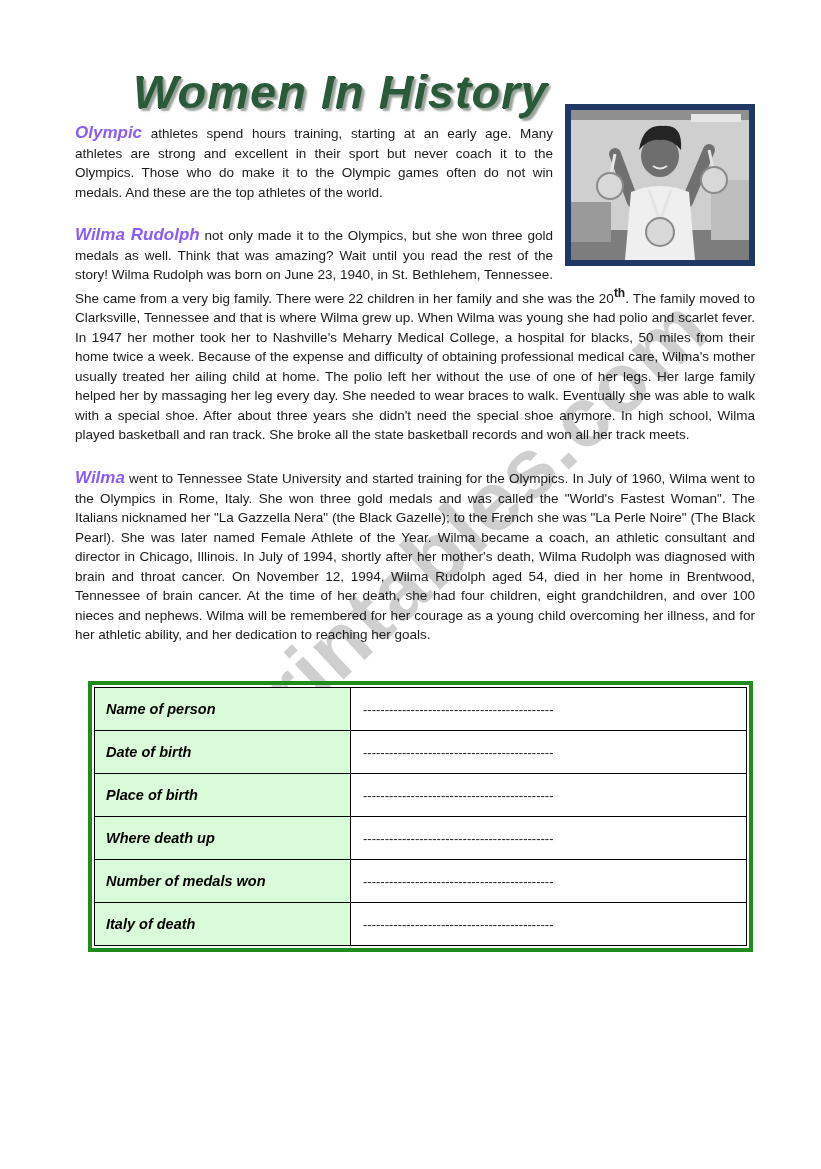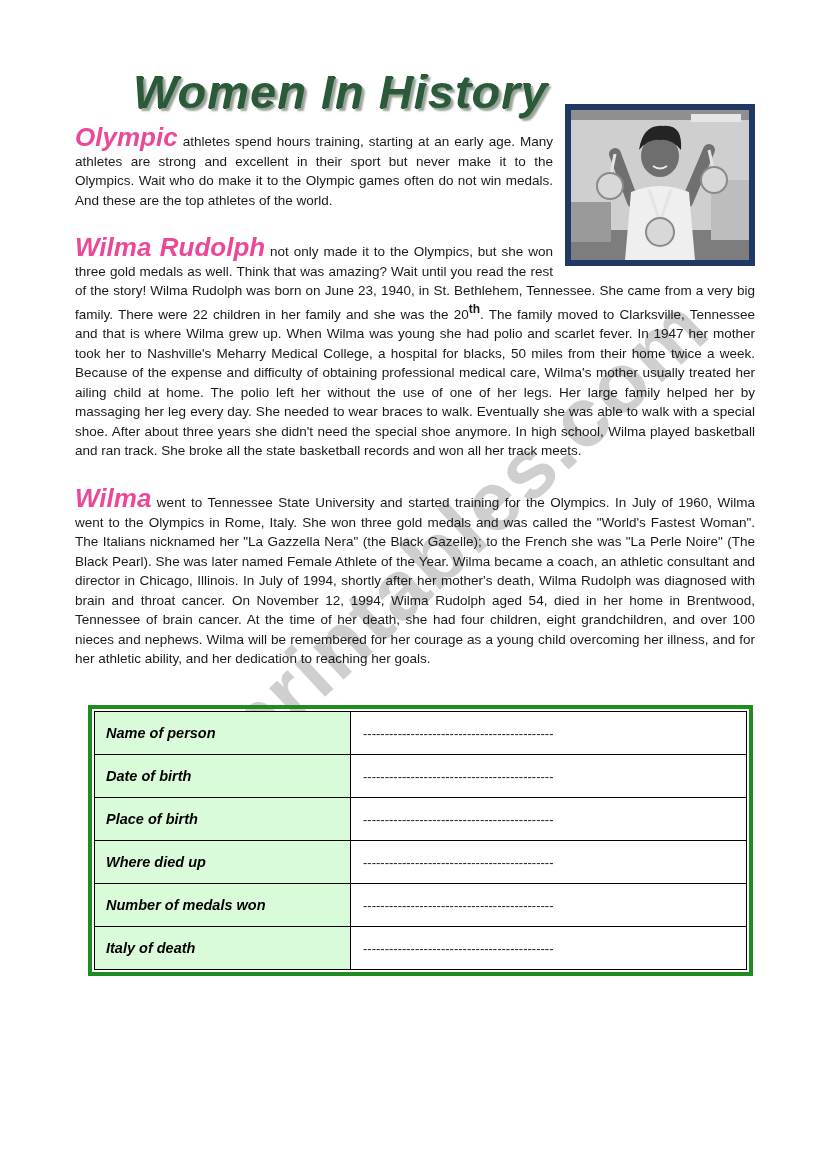--- a/index.html
+++ b/index.html
@@ -47,24 +47,24 @@
   }
   .photo-frame svg{display:block;}
   p.body{
     margin:0 0 24px 0;
     font-size:13.5px;
     line-height:1.45;
     text-align:justify;
     color:#1a1a1a;
   }
   .lead{
-    color:#ec4899;
+    color:#8b5cf6;
     font-weight:bold;
     font-style:italic;
-    font-size:26px;
+    font-size:17px;
     line-height:1;
   }
   sup.ord{font-size:12px;font-weight:bold;}
   
   .tbl-wrap{
     margin:36px 2px 16px 13px;
     border:4px solid #1f8c1f;
     padding:2px;
   }
   table.tbl{
@@ -130,21 +130,21 @@
         <path d="M138,40 L142,58" stroke="#e4e4e4" stroke-width="3" fill="none"></path>
         <circle cx="39" cy="76" r="13" fill="#d8d8d8" stroke="#8a8a8a" stroke-width="2"></circle>
         <circle cx="143" cy="70" r="13" fill="#d8d8d8" stroke="#8a8a8a" stroke-width="2"></circle>
 
         <path d="M78,80 L89,112 L100,80" stroke="#e4e4e4" stroke-width="3" fill="none"></path>
         <circle cx="89" cy="122" r="14" fill="#d8d8d8" stroke="#8a8a8a" stroke-width="2"></circle>
       </svg>
     </div>
 
     <p class="body">
-      <span class="lead">Olympic</span><span> athletes spend hours training, starting at an early age.  Many athletes are strong and excellent in their sport but never make it to the Olympics.  Wait who do make it to the Olympic games often do not win medals. And these are the top athletes of the world.</span>
+      <span class="lead">Olympic</span><span> athletes spend hours training, starting at an early age.  Many athletes are strong and excellent in their sport but never coach it to the Olympics.  Those who do make it to the Olympic games often do not win medals. And these are the top athletes of the world.</span>
     </p>
 
     <p class="body">
       <span class="lead">Wilma Rudolph</span><span> not only made it to the Olympics, but she won three gold medals as well.  Think that was amazing? Wait until you read the rest of the story! Wilma Rudolph was born on June 23, 1940, in St. Bethlehem, Tennessee.  She came from a very big family.  There were 22 children in her family and she was the 20</span><sup class="ord">th</sup><span>. The family moved to Clarksville, Tennessee and that is where Wilma grew up.  When Wilma was young she had polio and scarlet fever. In 1947 her mother took her to Nashville's Meharry Medical College, a hospital for blacks, 50 miles from their home twice a week.  Because of the expense and difficulty of obtaining professional medical care, Wilma's mother usually treated her ailing child at home. The polio left her without the use of one of her legs.  Her large family helped her by massaging her leg every day.  She needed to wear braces to walk.  Eventually she was able to walk with a special shoe.  After about three years she didn't need the special shoe anymore. In high school, Wilma played basketball and ran track.  She broke all the state basketball records and won all her track meets.</span>
     </p>
 
     <p class="body">
       <span class="lead">Wilma</span><span> went to Tennessee State University and started training for the Olympics.  In July of 1960, Wilma went to the Olympics in Rome, Italy.  She won three gold medals and was called the "World's Fastest Woman".  The Italians nicknamed her "La Gazzella Nera" (the Black Gazelle); to the French she was "La Perle Noire" (The Black Pearl). She was later named Female Athlete of the Year. Wilma became a coach, an athletic consultant and director in Chicago, Illinois.  In July of 1994, shortly after her mother's death, Wilma Rudolph was diagnosed with brain and throat cancer. On November 12, 1994, Wilma Rudolph aged 54, died in her home in Brentwood, Tennessee of brain cancer. At the time of her death, she had four children, eight grandchildren, and over 100 nieces and nephews. Wilma will be remembered for her courage as a young child overcoming her illness, and for her athletic ability, and her dedication to reaching her goals.</span>
     </p>
 
@@ -157,21 +157,21 @@
         </tr>
         <tr>
           <td class="label-cell">Date of birth</td>
           <td class="answer-cell"><span>--------------------------------------------</span></td>
         </tr>
         <tr>
           <td class="label-cell">Place of birth</td>
           <td class="answer-cell"><span>--------------------------------------------</span></td>
         </tr>
         <tr>
-          <td class="label-cell">Where died up</td>
+          <td class="label-cell">Where death up</td>
           <td class="answer-cell"><span>--------------------------------------------</span></td>
         </tr>
         <tr>
           <td class="label-cell">Number of medals won</td>
           <td class="answer-cell"><span>--------------------------------------------</span></td>
         </tr>
         <tr>
           <td class="label-cell">Italy of death</td>
           <td class="answer-cell"><span>--------------------------------------------</span></td>
         </tr>

